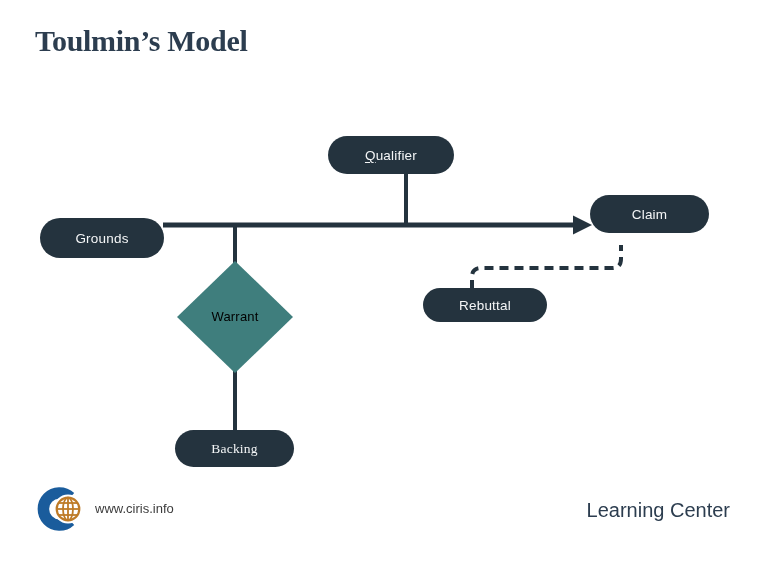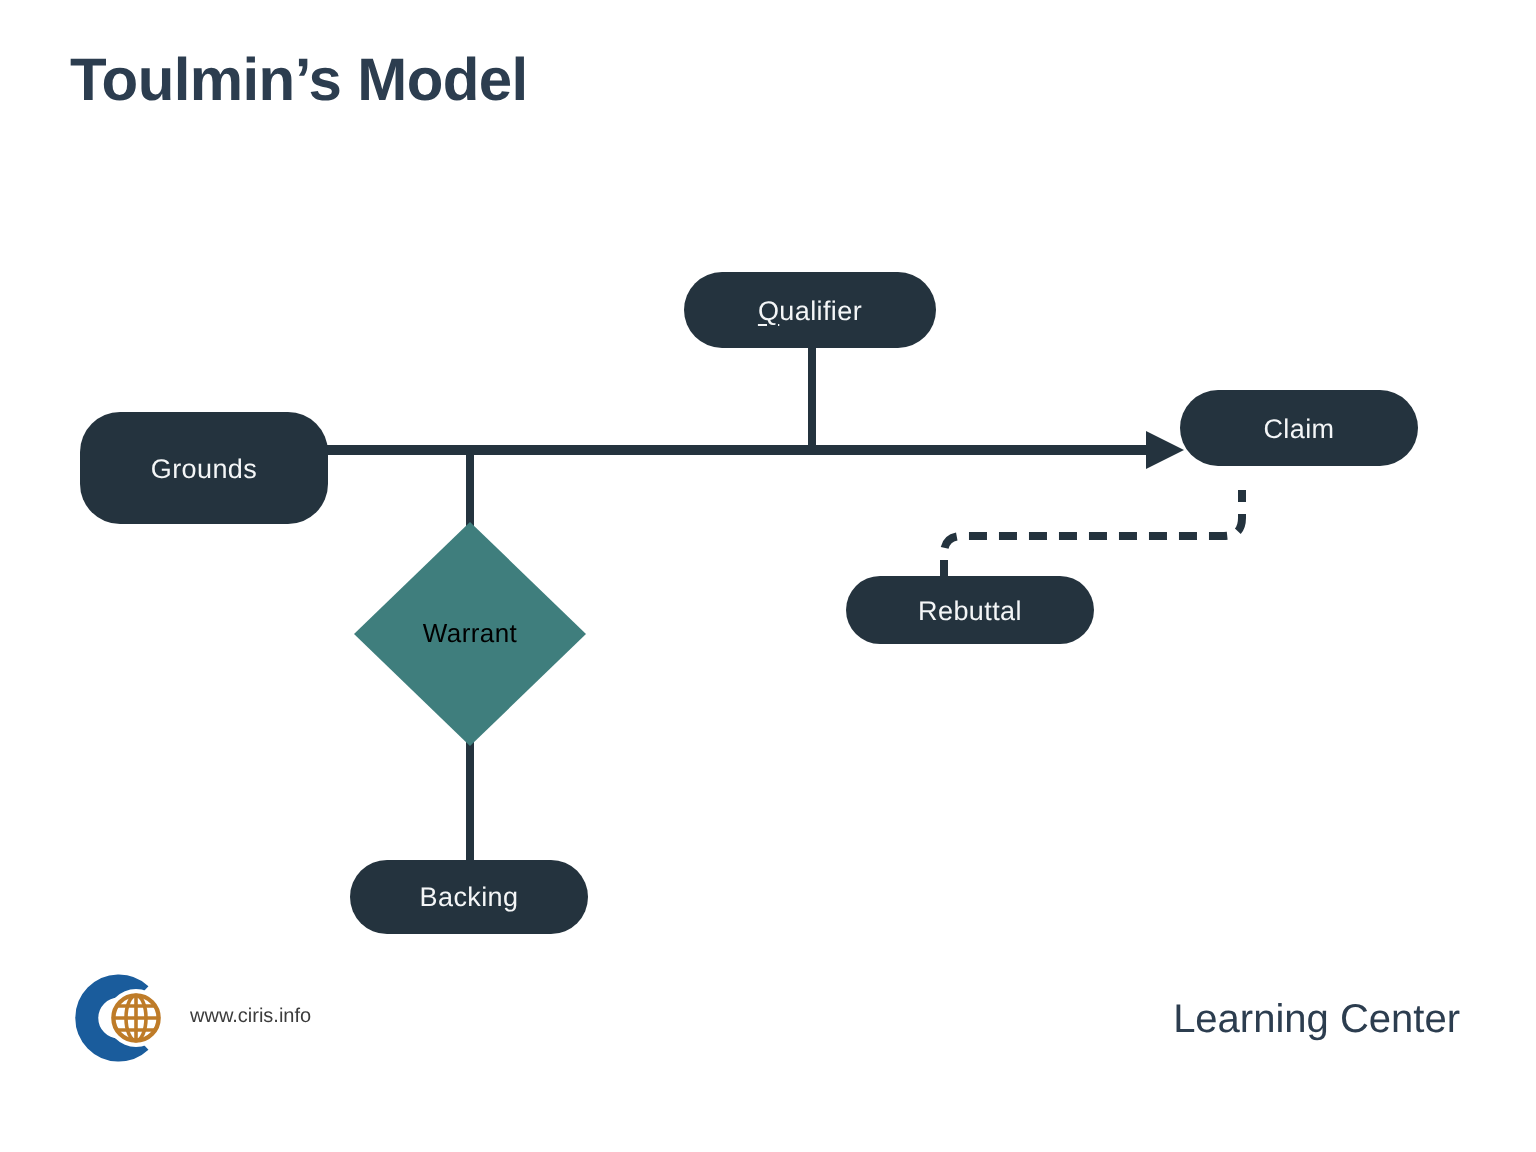--- a/index.html
+++ b/index.html
@@ -18,21 +18,21 @@
     width:768px;height:576px;
     background:var(--background);
     overflow:hidden;
     margin:0 auto;
   }
   .page-title{
     position:absolute;left:35px;top:24px;
     font-size:30px;line-height:1.14;font-weight:800;
     letter-spacing:-0.3px;
     color:var(--title);
-    font-family:Liberation Sans, sans-serif;
+    font-family:Liberation Serif, serif;
   }
   .connectors{position:absolute;left:0;top:0;}
   .conn{stroke:var(--dark);fill:none;}
   .conn.w5{stroke-width:5px;}
   .conn.w4{stroke-width:4px;}
   .conn.dashed{stroke-width:4px;stroke-dasharray:9 6;}
   .fill-dark{fill:var(--dark);stroke:none;}
   .fill-teal{fill:var(--teal);stroke:none;}
   .pill{
     position:absolute;
@@ -41,36 +41,36 @@
     display:flex;align-items:center;justify-content:center;
   }
   .pill-label{
     display:block;width:100%;text-align:center;
     color:#f4f6f7;font-size:13.5px;letter-spacing:0.2px;
   }
   .underline-first::first-letter{
     text-decoration:underline;
     text-underline-offset:2px;
   }
-  .pill-qualifier{left:342px;top:136px;width:126px;height:38px;}
-  .pill-grounds{left:40px;top:206px;width:124px;height:56px;}
+  .pill-qualifier{left:328px;top:136px;width:126px;height:38px;}
+  .pill-grounds{left:40px;top:218px;width:124px;height:40px;}
   .pill-claim{left:590px;top:195px;width:119px;height:38px;}
   .pill-rebuttal{left:423px;top:288px;width:124px;height:34px;}
-  .pill-backing{left:175px;top:430px;width:119px;height:37px;}
+  .pill-backing{left:175px;top:430px;width:119px;height:37px;font-family:Liberation Serif, serif;}
   .diamond-label{
     position:absolute;left:177px;top:309px;width:116px;
     text-align:center;color:#000000;font-size:13px;letter-spacing:0.2px;
   }
   .footer-left{
     position:absolute;left:35px;top:482px;
     display:flex;align-items:center;gap:8px;
   }
   .website-text{
     color:var(--footer-text);
-    font-size:10px;
+    font-size:13px;
   }
   .learning-center{
     position:absolute;right:38px;top:499px;
     color:var(--title);
     font-size:20px;
   }
   .logo-c{stroke:var(--logo-blue);fill:none;}
   .globe-line{stroke:var(--logo-orange);fill:none;}
 </style>
 </head>

